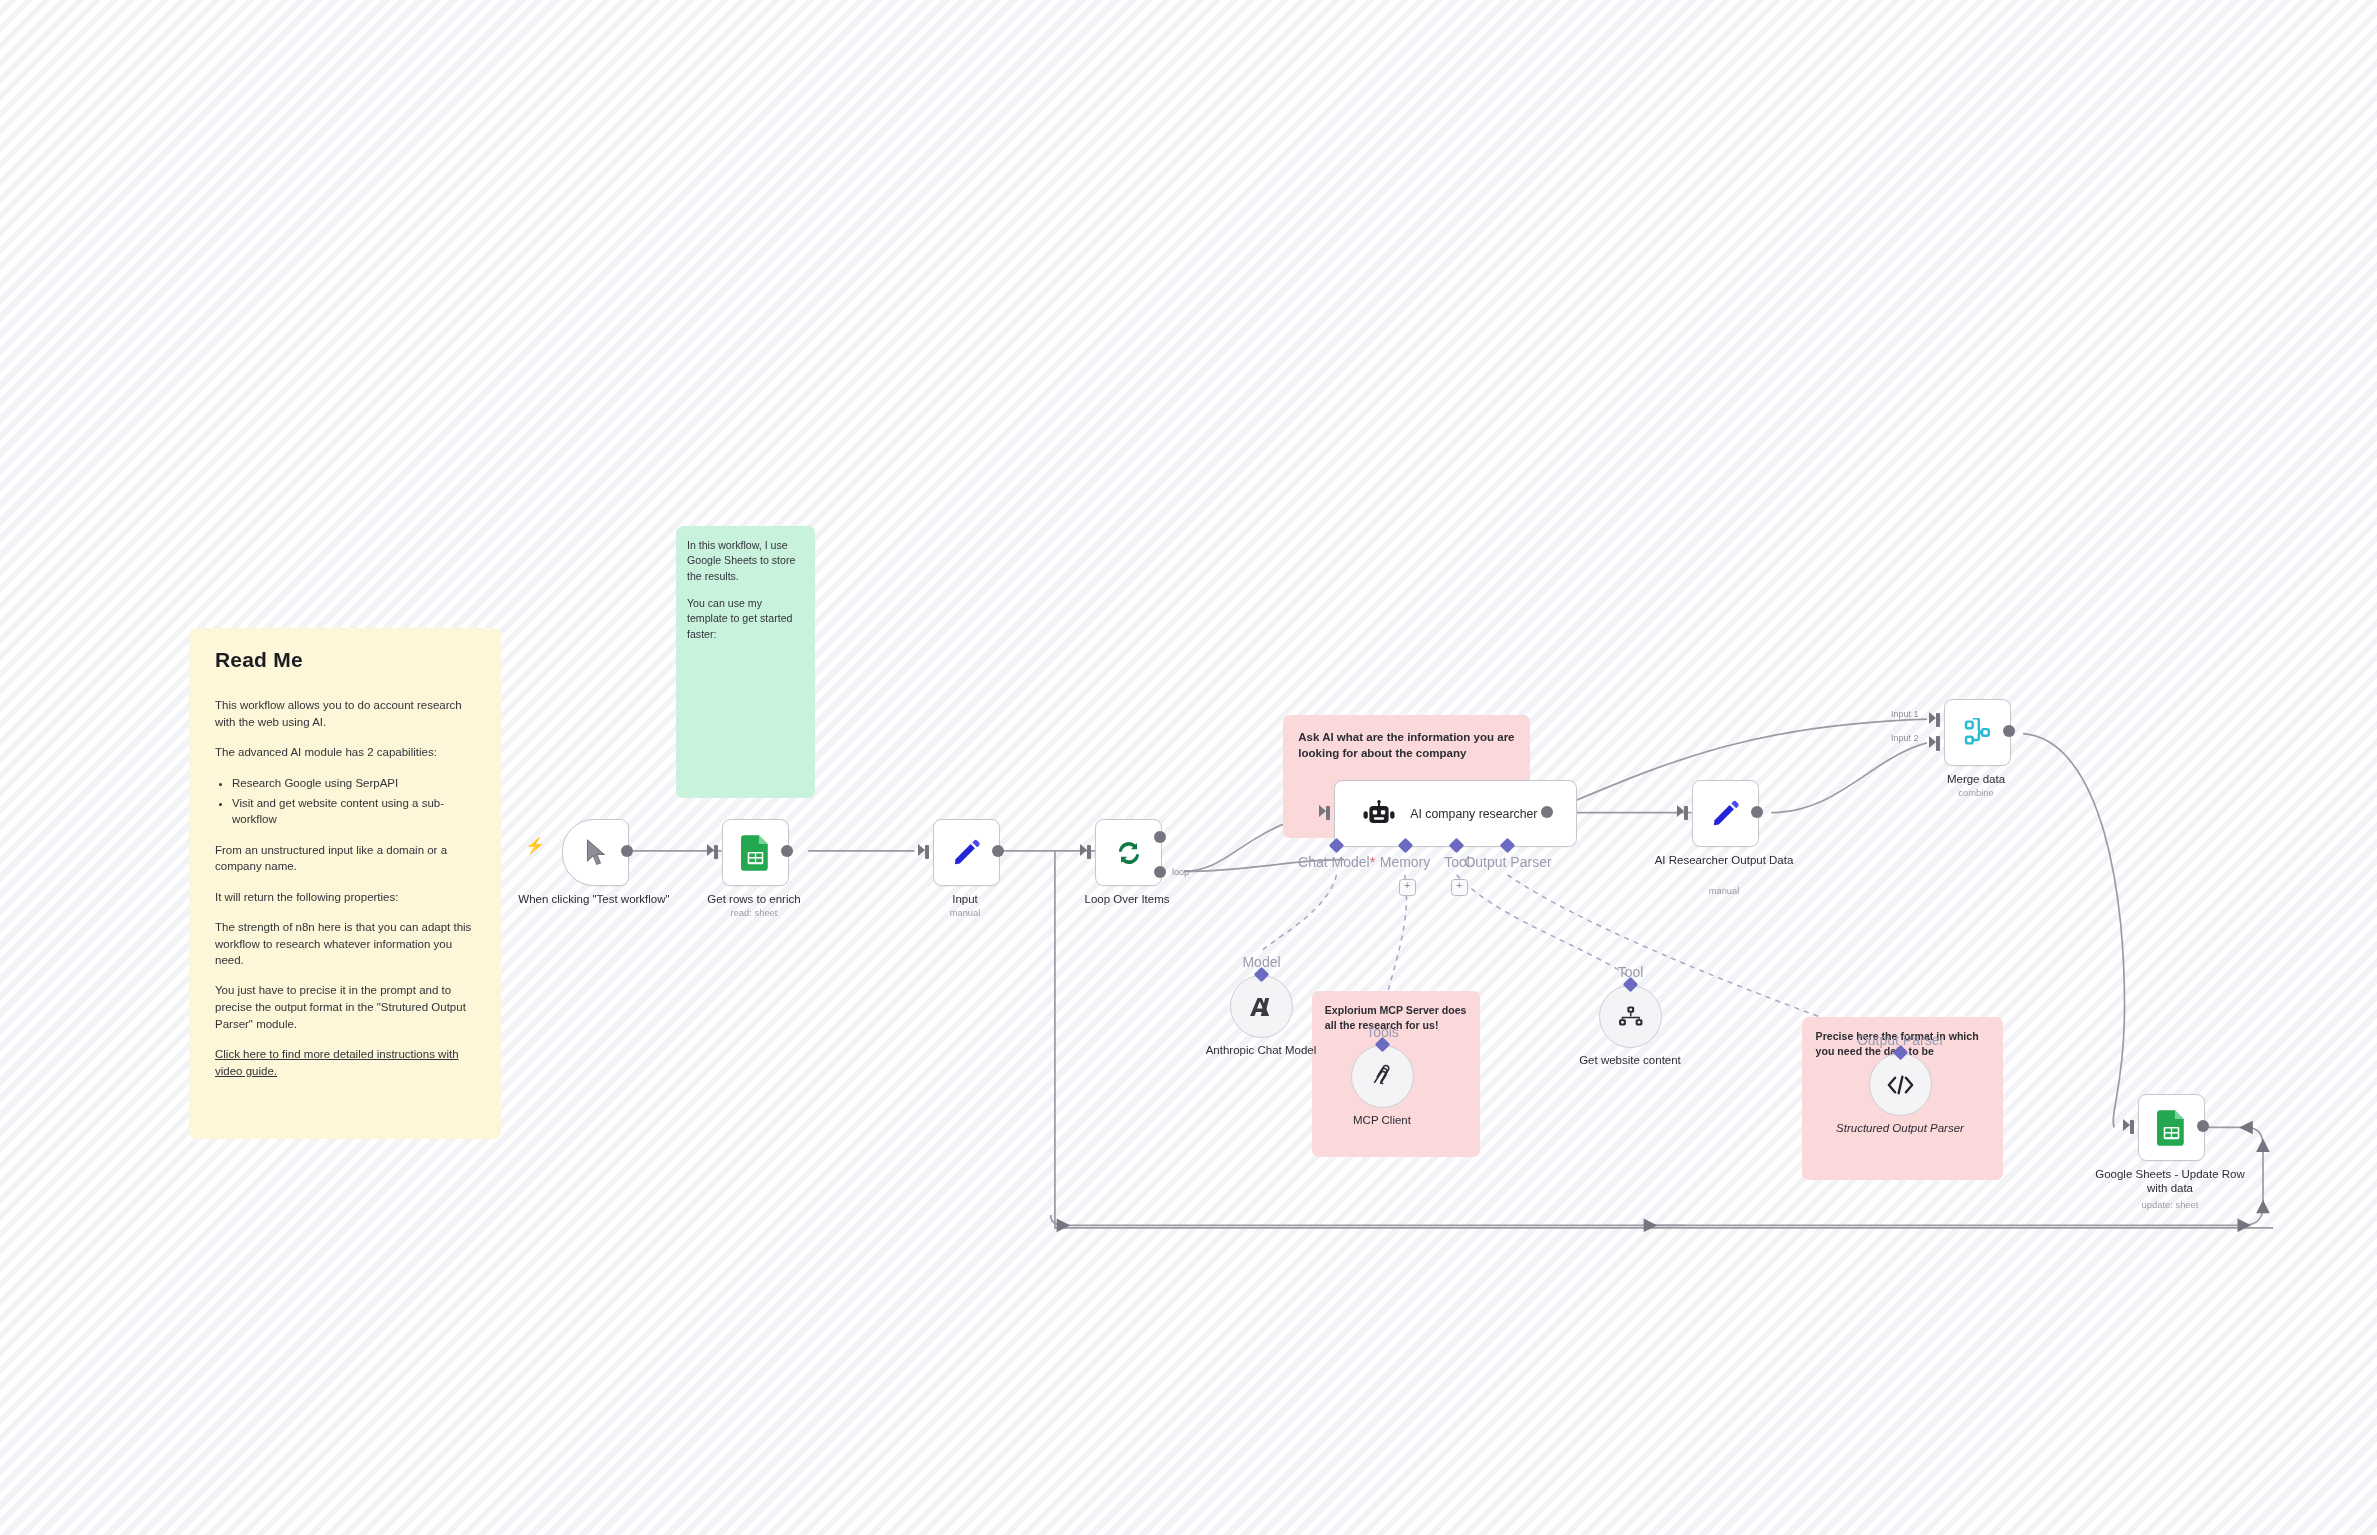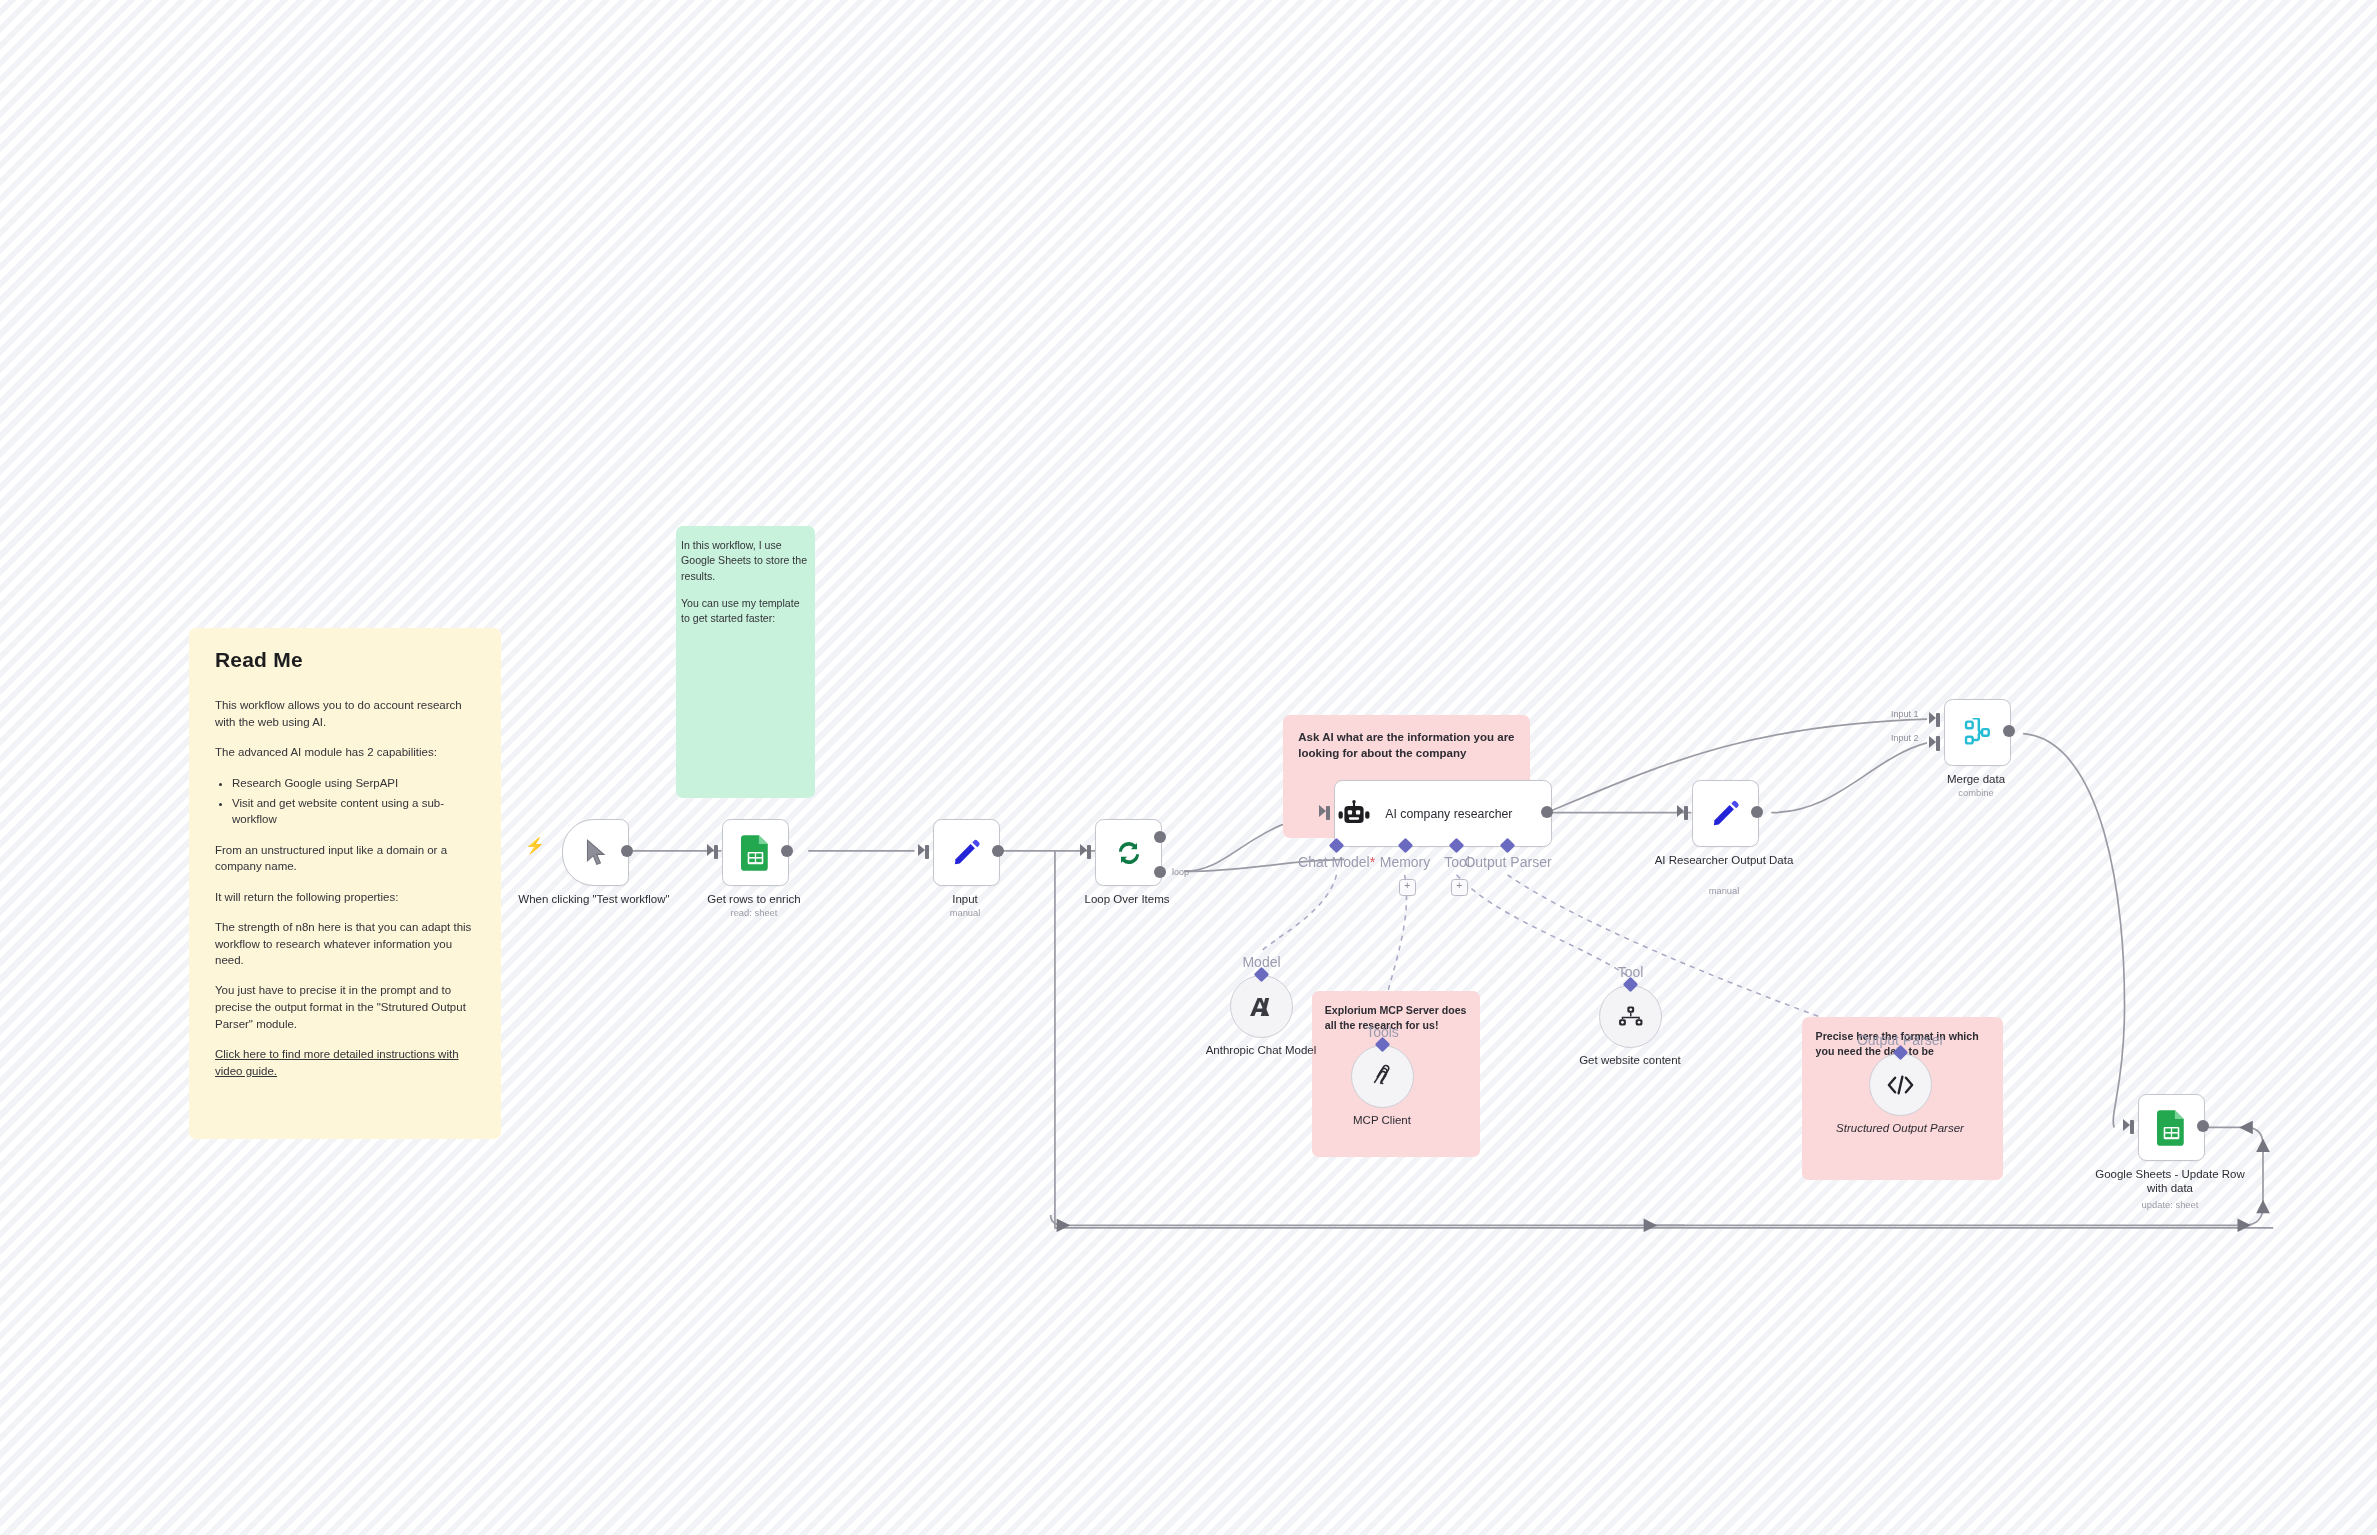--- a/index.html
+++ b/index.html
@@ -98,21 +98,21 @@
     justify-content: center;
     box-shadow: 0 0.9px 1.7px rgba(0,0,0,.04);
   }
   .node-box.trigger {
     border-radius: 32px 8.5px 8.5px 32px;
   }
   .node-box.wide {
     width: 213px;
     height: 65px;
     justify-content: flex-start;
-    padding-left: 3px;
+    padding-left: 28px;
     gap: 15.3px;
   }
   .node-circle {
     width: 61px;
     height: 61px;
     border-radius: 50%;
     background: #f4f4f7;
     border: 1.4px solid #cdced6;
     display: flex;
     align-items: center;
@@ -255,21 +255,21 @@
       <li>Research Google using SerpAPI</li>
       <li>Visit and get website content using a sub-workflow</li>
     </ul>
     <p>From an unstructured input like a domain or a company name.</p>
     <p>It will return the following properties:</p>
     <p>The strength of n8n here is that you can adapt this workflow to research whatever information you need.</p>
     <p>You just have to precise it in the prompt and to precise the output format in the "Strutured Output Parser" module.</p>
     <p class="link">Click here to find more detailed instructions with video guide.</p>
   </div>
 
-  <div class="sticky sticky-green" style="left:676px; top:526px; width:139px; height:272px; padding:12px 5px;">
+  <div class="sticky sticky-green" style="left:676px; top:526px; width:139px; height:272px; padding:12px 11px;">
     <p style="font-size:10.6px; margin-bottom:12px;">In this workflow, I use Google Sheets to store the results.</p>
     <p style="font-size:10.6px; margin-bottom:12px;">You can use my template to get started faster:</p>
   </div>
 
   <div class="sticky sticky-pink" style="left:1283px; top:715px; width:247px; height:123px; padding:13.6px 15.3px;">
     <div class="sticky-note-text">Ask AI what are the information you are looking for about the company</div>
   </div>
 
   <div class="sticky sticky-pink" style="left:1312px; top:991px; width:168px; height:166px; padding:12px 12.8px;">
     <div class="sticky-note-text" style="font-size:10.6px;">Explorium MCP Server does all the research for us!</div>

